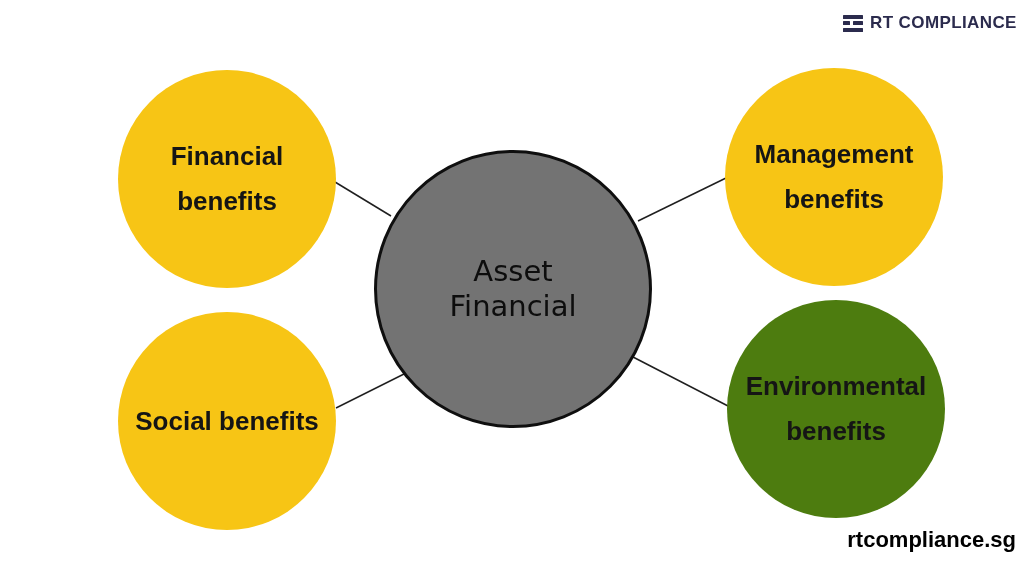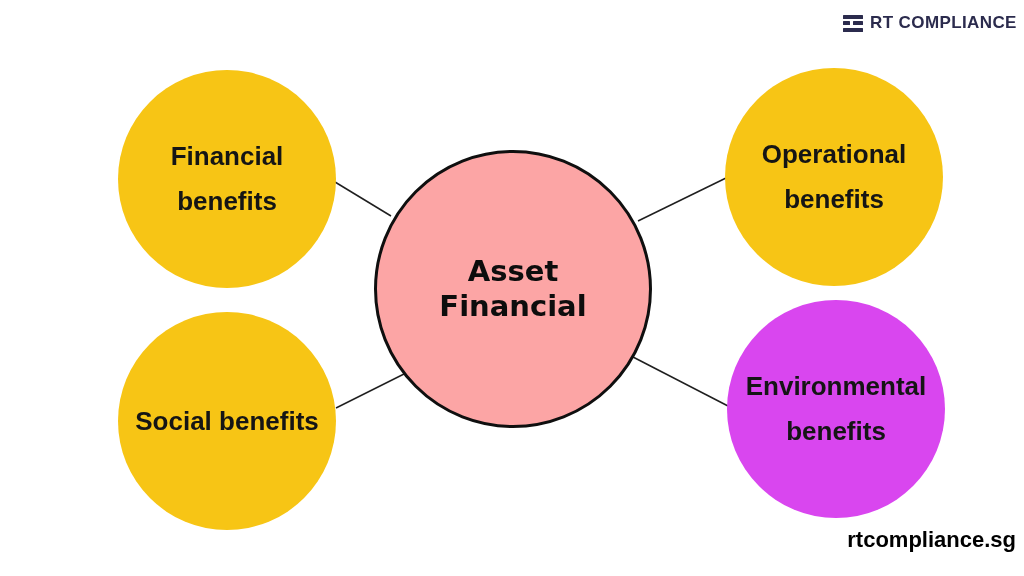--- a/index.html
+++ b/index.html
@@ -80,30 +80,30 @@
   .node-environmental { left: 727px; top: 300px; }
 
   
   .center-node {
     position: absolute;
     left: 374px;
     top: 150px;
     width: 278px;
     height: 278px;
     box-sizing: border-box;
-    background: #fca5a5;
+    background: #737373;
     border: 3.5px solid #0f0f0f;
     border-radius: 50%;
     display: flex;
     flex-direction: column;
     align-items: center;
     justify-content: center;
     text-align: center;
     font-family: "DejaVu Sans", sans-serif;
-    font-weight: bold;
+    font-weight: normal;
     font-size: 29px;
     line-height: 35px;
     color: #0d0d0d;
   }
   .center-line { display: block; white-space: nowrap; }
 
   
   .website {
     position: absolute;
     right: 8px;
@@ -138,30 +138,30 @@
     <line x1="336" y1="408" x2="404" y2="374" stroke="#1F1F1F"></line>
     <line x1="633" y1="357" x2="728" y2="406" stroke="#1F1F1F"></line>
   </svg>
 
   <div class="node node-financial" style="background: rgb(247, 197, 21); color: rgb(21, 21, 21);">
     <span class="node-label">Financial</span>
     <span class="node-label">benefits</span>
   </div>
 
   <div class="node node-operational" style="background: rgb(247, 197, 21); color: rgb(21, 21, 21);">
-    <span class="node-label">Operational</span>
+    <span class="node-label">Management</span>
     <span class="node-label">benefits</span>
   </div>
 
   <div class="node node-social" style="background: rgb(247, 197, 21); color: rgb(21, 21, 21);">
     <span class="node-label">Social benefits</span>
     <span class="node-label"></span>
   </div>
 
-  <div class="node node-environmental" style="background: #d946ef; color: rgb(21, 21, 21);">
+  <div class="node node-environmental" style="background: #4d7c0f; color: rgb(21, 21, 21);">
     <span class="node-label">Environmental</span>
     <span class="node-label">benefits</span>
   </div>
 
   <div class="center-node">
     <span class="center-line">Asset</span>
     <span class="center-line">Financial</span>
   </div>
 
   <div class="website">rtcompliance.sg</div>

